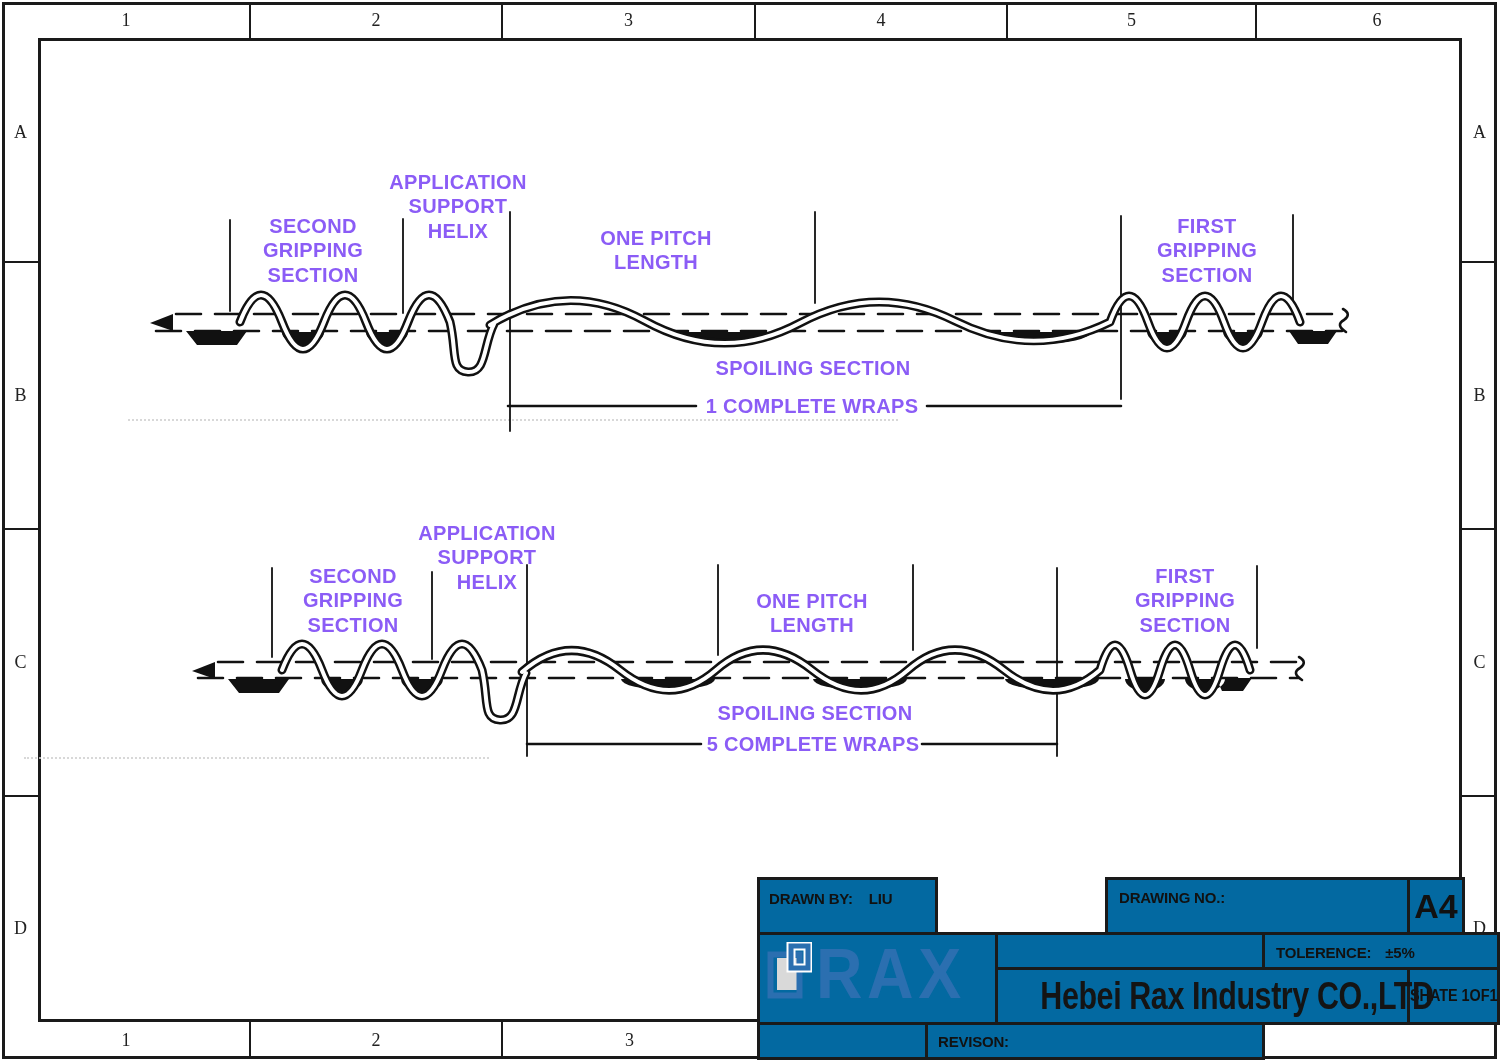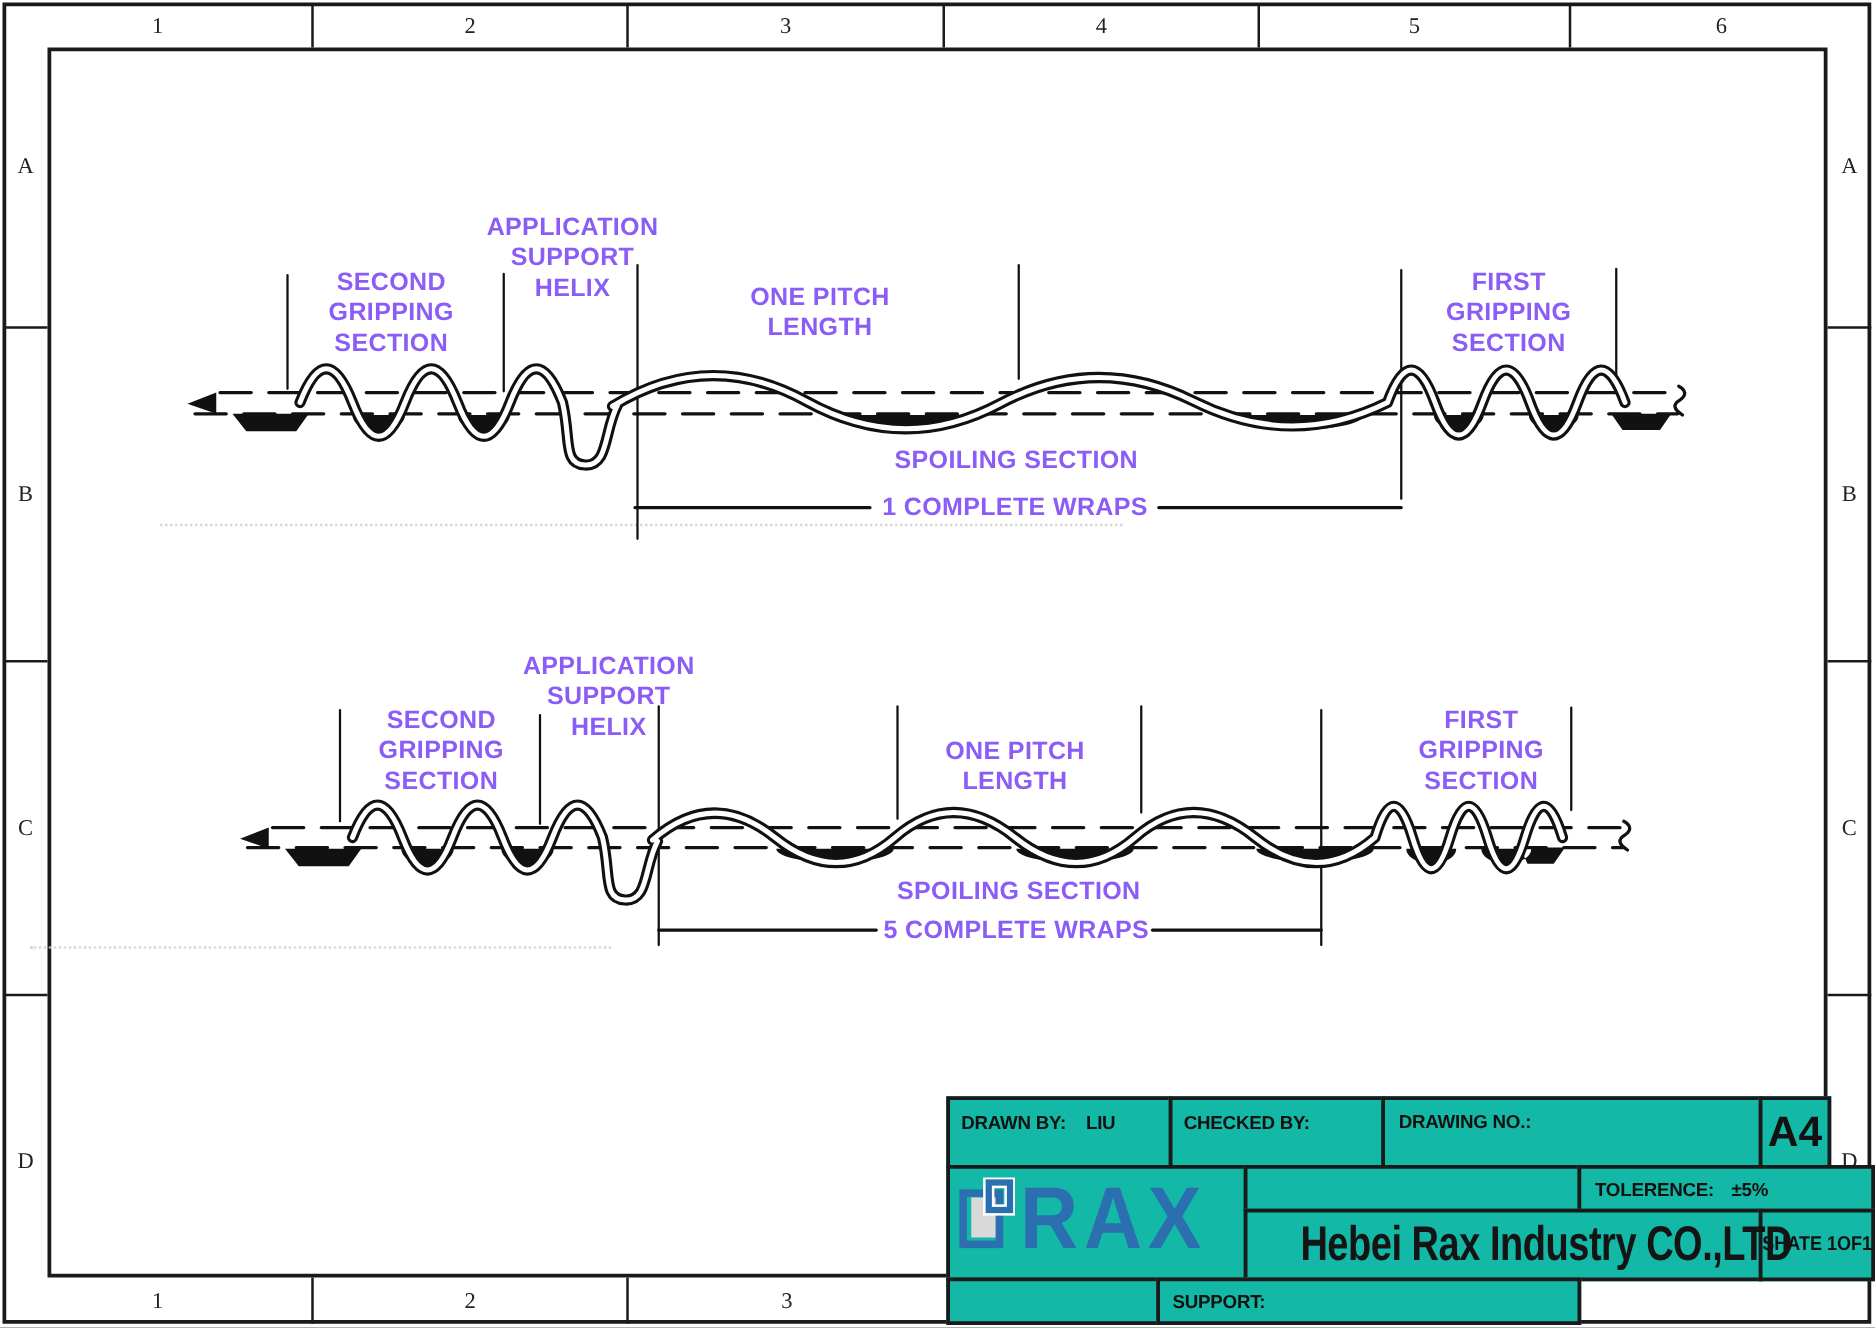--- a/index.html
+++ b/index.html
@@ -17,21 +17,21 @@
   .refcell.h{border-right:2px solid #1a1a1a;}
   .refcell.v{border-bottom:2px solid #1a1a1a;}
   .refcell.last{border:none;}
   svg.linework{position:absolute;left:0;top:0;}
   .dlabel{
     position:absolute;transform:translateX(-50%);text-align:center;
     font-weight:bold;font-size:20px;line-height:1.22;letter-spacing:.3px;
     white-space:pre-line;color:#8b5cf6;
   }
   .streak{position:absolute;border-top:2px dotted #cfcfcf;opacity:.8;}
-  .tb{position:absolute;border:3px solid #1a1a1a;box-sizing:border-box;background:#14b8a6;}
+  .tb{position:absolute;border:3px solid #1a1a1a;box-sizing:border-box;background:#0369a1;}
   .tb-label{
     position:absolute;font-weight:bold;font-size:15px;letter-spacing:-.2px;color:#111;
     white-space:nowrap;
   }
   .tb-center{display:flex;align-items:center;justify-content:center;}
   .a4{font-size:34px;font-weight:600;}
   .shate{font-size:16px;font-weight:bold;transform:scaleX(.9);white-space:nowrap;}
   .company{
     position:absolute;left:995px;top:974px;width:412px;text-align:center;
     font-size:39px;font-weight:bold;letter-spacing:-.5px;white-space:nowrap;
@@ -196,23 +196,20 @@
 GRIPPING
 SECTION</div>
   <div class="dlabel" style="left:815px;top:701px;">SPOILING SECTION</div>
   <div class="dlabel" style="left:813px;top:732px;">5 COMPLETE WRAPS</div>
 
   <div class="tb" style="left:757px;top:877px;width:181px;height:58px;">
     <span class="tb-label" style="left:9px;top:10px;">
       <span>DRAWN BY:</span><span class="drawnval">LIU</span>
     </span>
   </div>
-  <div class="tb" style="left:935px;top:877px;width:173px;height:58px;">
-    <span class="tb-label" style="left:9px;top:10px;">CHECKED BY:</span>
-  </div>
   <div class="tb" style="left:1105px;top:877px;width:305px;height:74px;">
     <span class="tb-label" style="left:11px;top:9px;">DRAWING NO.:</span>
   </div>
   <div class="tb tb-center a4" style="left:1407px;top:877px;width:58px;height:58px;">
     <span>A4</span>
   </div>
 
   <div class="tb" style="left:757px;top:932px;width:241px;height:93px;"></div>
 
   <div class="tb" style="left:995px;top:932px;width:270px;height:38px;"></div>
@@ -222,21 +219,21 @@
     </span>
   </div>
 
   <div class="tb" style="left:995px;top:967px;width:415px;height:58px;"></div>
   <div class="tb tb-center" style="left:1407px;top:967px;width:93px;height:58px;">
     <span class="shate">SHATE 1OF1</span>
   </div>
 
   <div class="tb" style="left:757px;top:1022px;width:171px;height:38px;"></div>
   <div class="tb" style="left:925px;top:1022px;width:340px;height:38px;">
-    <span class="tb-label" style="left:10px;top:8px;">SUPPORT:</span>
+    <span class="tb-label" style="left:10px;top:8px;">REVISON:</span>
   </div>
 
   <div class="company">Hebei Rax Industry CO.,LTD</div>
 
   <svg class="logo-icon" width="46" height="64" viewBox="0 0 46 64">
     <rect x="11" y="16" width="22" height="32" fill="#d9d9d9"></rect>
     <rect x="4.5" y="12.5" width="29" height="41" fill="none" stroke="#2b6fb0" stroke-width="6"></rect>
     <rect x="25" y="4" width="17" height="22" fill="none" stroke="#ffffff" stroke-width="9"></rect>
     <rect x="25" y="4" width="17" height="22" fill="none" stroke="#2b6fb0" stroke-width="5"></rect>
   </svg>

